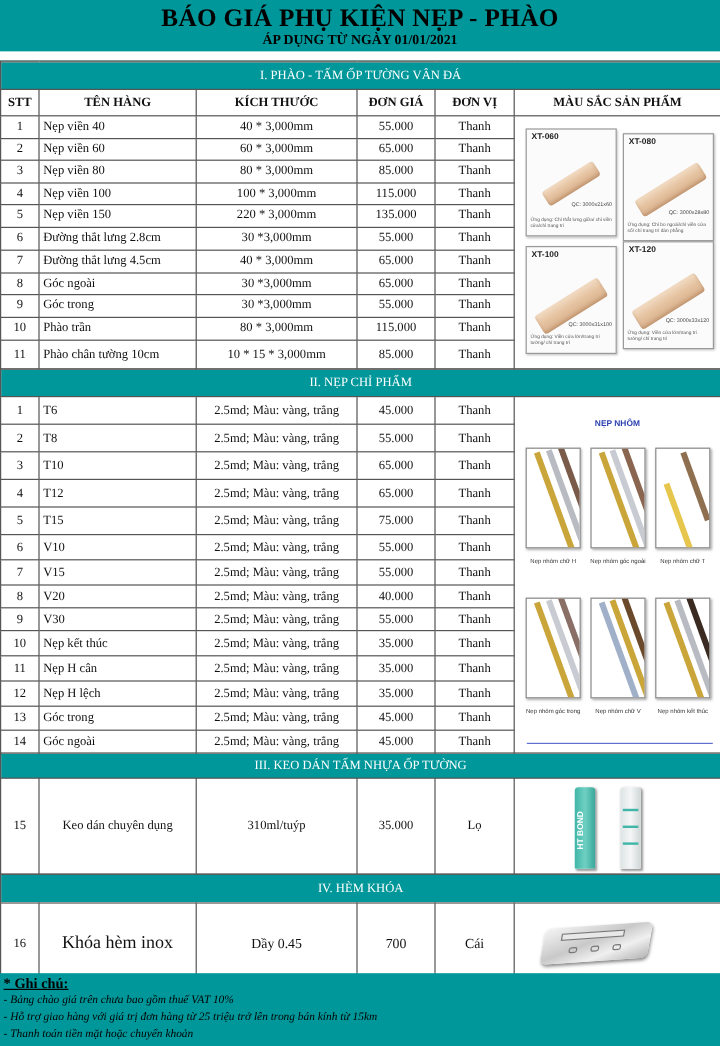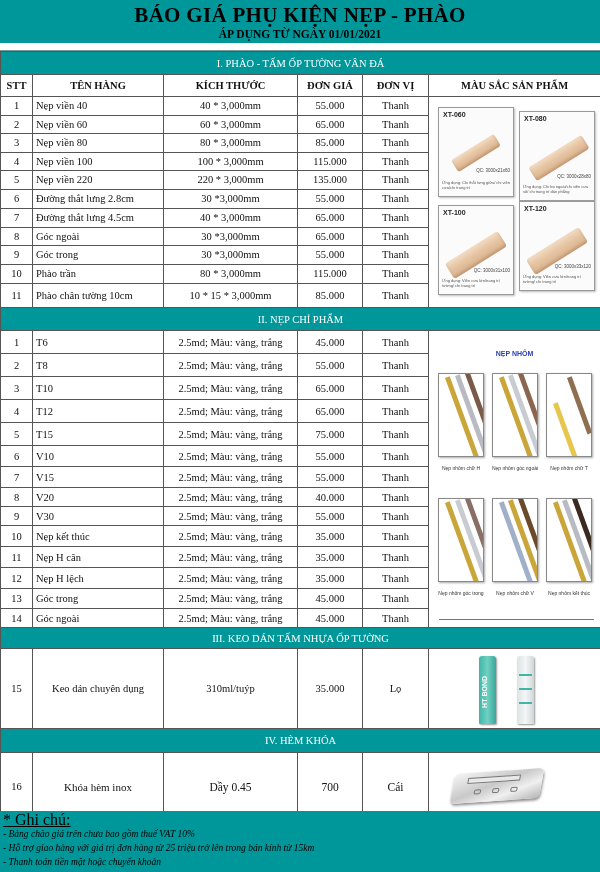--- a/index.html
+++ b/index.html
@@ -35,21 +35,21 @@
   
   .alu-wrap { position: relative; width: 100%; height: 100%; font-family: "Liberation Sans", sans-serif; }
   .alu-title { position: absolute; top: 18px; width: 100%; text-align: center; font-size: 7px; font-weight: bold; color: #2a3fb0; }
   .alu { position: absolute; width: 46px; height: 84px; background: #fff; border: 1px solid #888; box-shadow: 1px 1px 2px #aaa; overflow: hidden; }
   .bar { position: absolute; width: 5px; height: 90px; transform: rotate(-20deg); transform-origin: top left; }
   .alu-label { position: absolute; width: 60px; text-align: center; font-size: 5px; color: #333; }
   .alu-line { position: absolute; left: 10px; right: 6px; bottom: 8px; height: 1px; background: #6070d0; }
 
   
   .notes { position: absolute; left: 0; top: 811px; width: 600px; height: 61px; padding: 1px 3px; }
-  .notes .nh { font-size: 16px; font-weight: normal; text-decoration: underline; line-height: 15px; }
+  .notes .nh { font-size: 12px; font-weight: bold; text-decoration: underline; line-height: 15px; }
   .notes .nl { font-size: 9.5px; font-style: italic; line-height: 14px; }
 </style>
 </head>
 <body>
 
 <div class="title-band teal">
   <div class="t1">BÁO GIÁ PHỤ KIỆN NẸP - PHÀO</div>
   <div class="t2">ÁP DỤNG TỪ NGÀY 01/01/2021</div>
 </div>
 <div class="gap-band"></div>
@@ -126,21 +126,21 @@
       </tr>
   <tr style="height:18.5px">
         <td class="c-stt">4</td>
         <td class="c-name">Nẹp viền 100</td>
         <td class="c-size">100 * 3,000mm</td>
         <td class="c-price">115.000</td>
         <td class="c-unit">Thanh</td>
       </tr>
   <tr style="height:18.5px">
         <td class="c-stt">5</td>
-        <td class="c-name">Nẹp viền 220</td>
+        <td class="c-name">Nẹp viền 150</td>
         <td class="c-size">220 * 3,000mm</td>
         <td class="c-price">135.000</td>
         <td class="c-unit">Thanh</td>
       </tr>
   <tr style="height:19px">
         <td class="c-stt">6</td>
         <td class="c-name">Đường thắt lưng 2.8cm</td>
         <td class="c-size">30 *3,000mm</td>
         <td class="c-price">55.000</td>
         <td class="c-unit">Thanh</td>
@@ -383,21 +383,21 @@
       <col style="width:65px">
       <col style="width:66px">
       <col style="width:172px">
     </colgroup>
   <tbody>
       <tr class="sec-head" style="height:24px">
     <td colspan="6">IV. HÈM KHÓA</td>
   </tr>
   <tr style="height:68px">
     <td class="c-stt">16</td>
-    <td class="c-size" style="font-size:11px">Khóa hèm inox</td>
+    <td class="c-size" style="font-size:15px">Khóa hèm inox</td>
     <td class="c-size" style="font-size:11.5px">Dầy 0.45</td>
     <td class="c-price" style="font-size:11.5px">700</td>
     <td class="c-unit" style="font-size:11.5px">Cái</td>
     <td class="img-cell">
       <div style="position:relative; width:100%; height:56px;">
         <div style="position:absolute; left:24px; top:12px; width:88px; height:30px; border-radius:5px; background:linear-gradient(160deg,#f5f5f5,#c9c9c9 45%,#f0f0f0 70%,#b5b5b5); transform:skewX(-14deg) rotate(-4deg); box-shadow:1px 2px 3px #888;">
           <div style="position:absolute; left:14px; top:5px; width:52px; height:6px; border:1px solid #777; background:#e8e8e8;"></div>
           <div style="position:absolute; left:22px; top:17px; width:7px; height:5px; border:1px solid #777; border-radius:2px;"></div>
           <div style="position:absolute; left:40px; top:17px; width:7px; height:5px; border:1px solid #777; border-radius:2px;"></div>
           <div style="position:absolute; left:58px; top:17px; width:7px; height:5px; border:1px solid #777; border-radius:2px;"></div>

